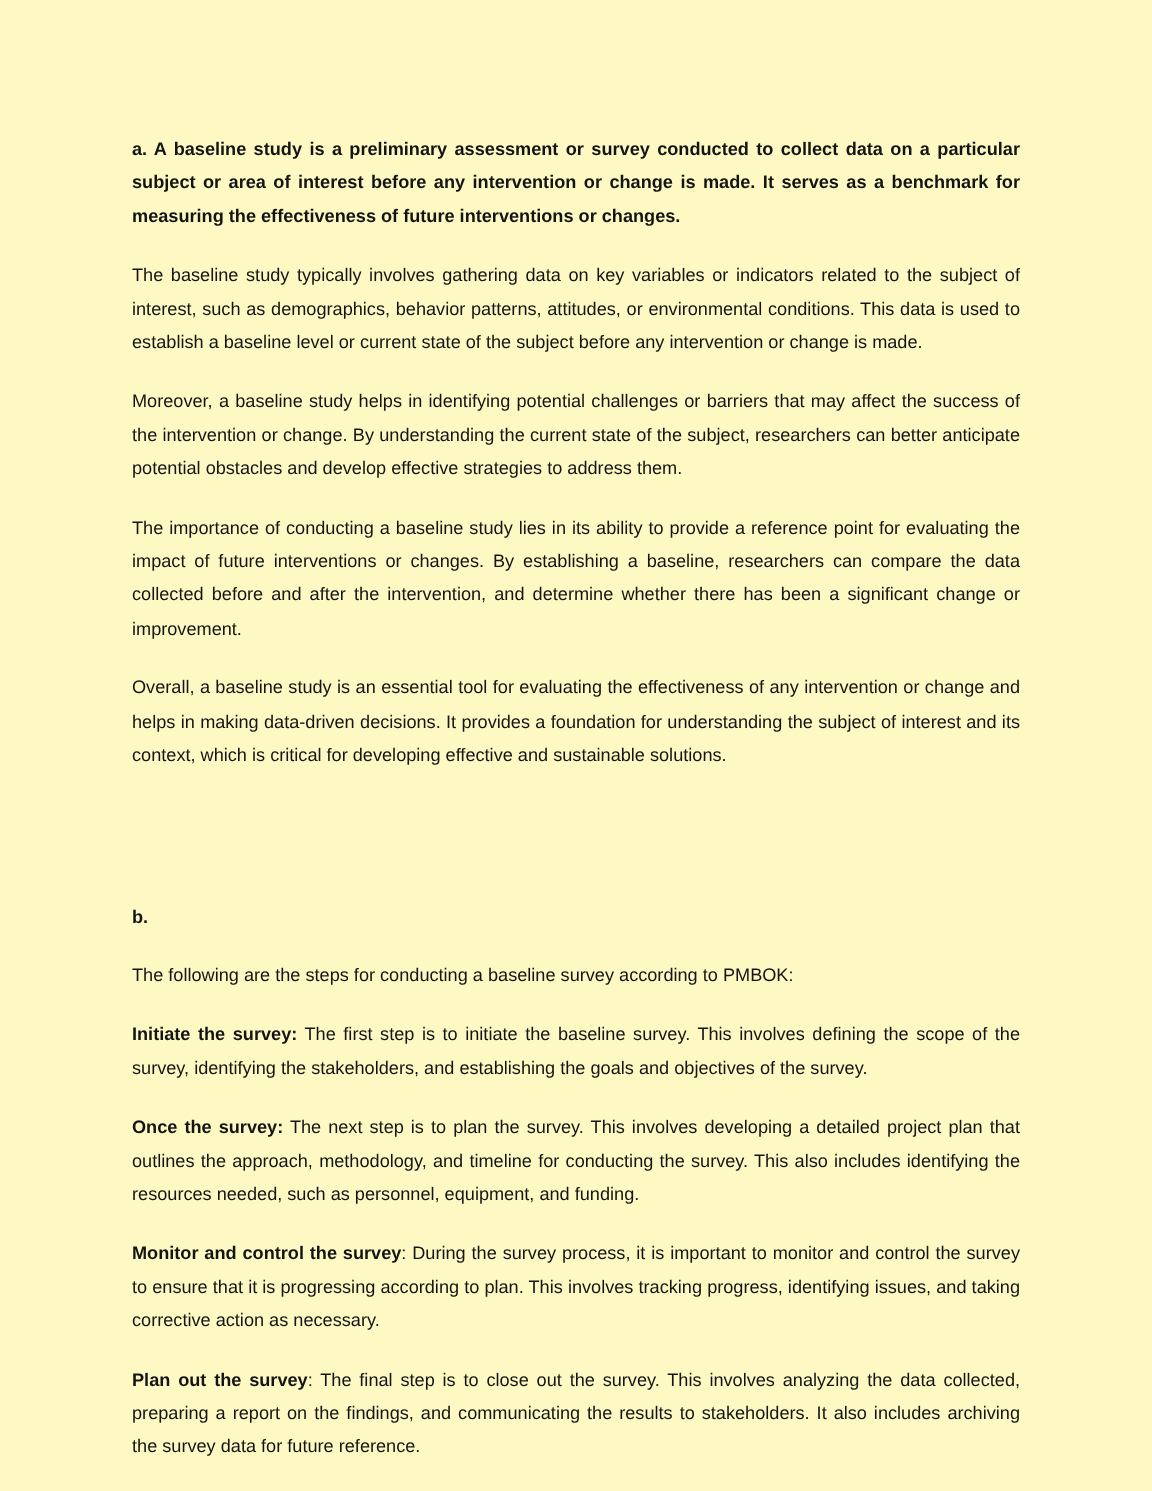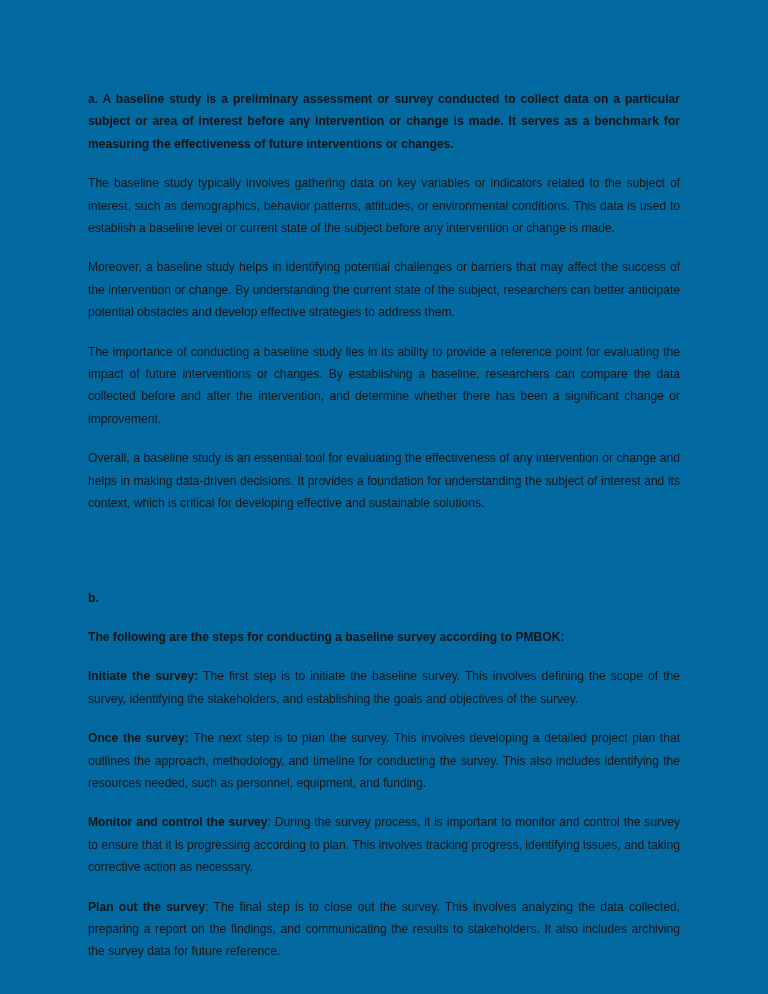--- a/index.html
+++ b/index.html
@@ -10,21 +10,21 @@
   body {
     width: 768px;
     height: 994px;
     font-family: "Liberation Sans", sans-serif;
     color: #000000;
     -webkit-font-smoothing: antialiased;
   }
   .page {
     width: 768px;
     height: 994px;
-    background: #0369a1;
+    background: #fef9c3;
     box-sizing: border-box;
     padding: 88px 88px 0 88px;
     position: relative;
   }
   .doc-body {
     width: 592px;
   }
   p {
     margin: 0;
     font-size: 12.1px;
@@ -36,31 +36,31 @@
   }
   p.lead {
     font-weight: bold;
     margin-bottom: 17px;
     text-align: justify;
   }
   p.para {
     margin-bottom: 17px;
   }
   p.para-last {
-    margin-bottom: 0;
+    margin-bottom: 13px;
   }
   .section-gap {
     height: 72px;
   }
   p.label-b {
     font-weight: bold;
     margin-bottom: 17px;
   }
   p.subhead {
-    font-weight: bold;
+    font-weight: normal;
     margin-bottom: 17px;
     text-align: left;
   }
   .runin {
     font-weight: bold;
   }
 </style>
 </head>
 <body>
 

